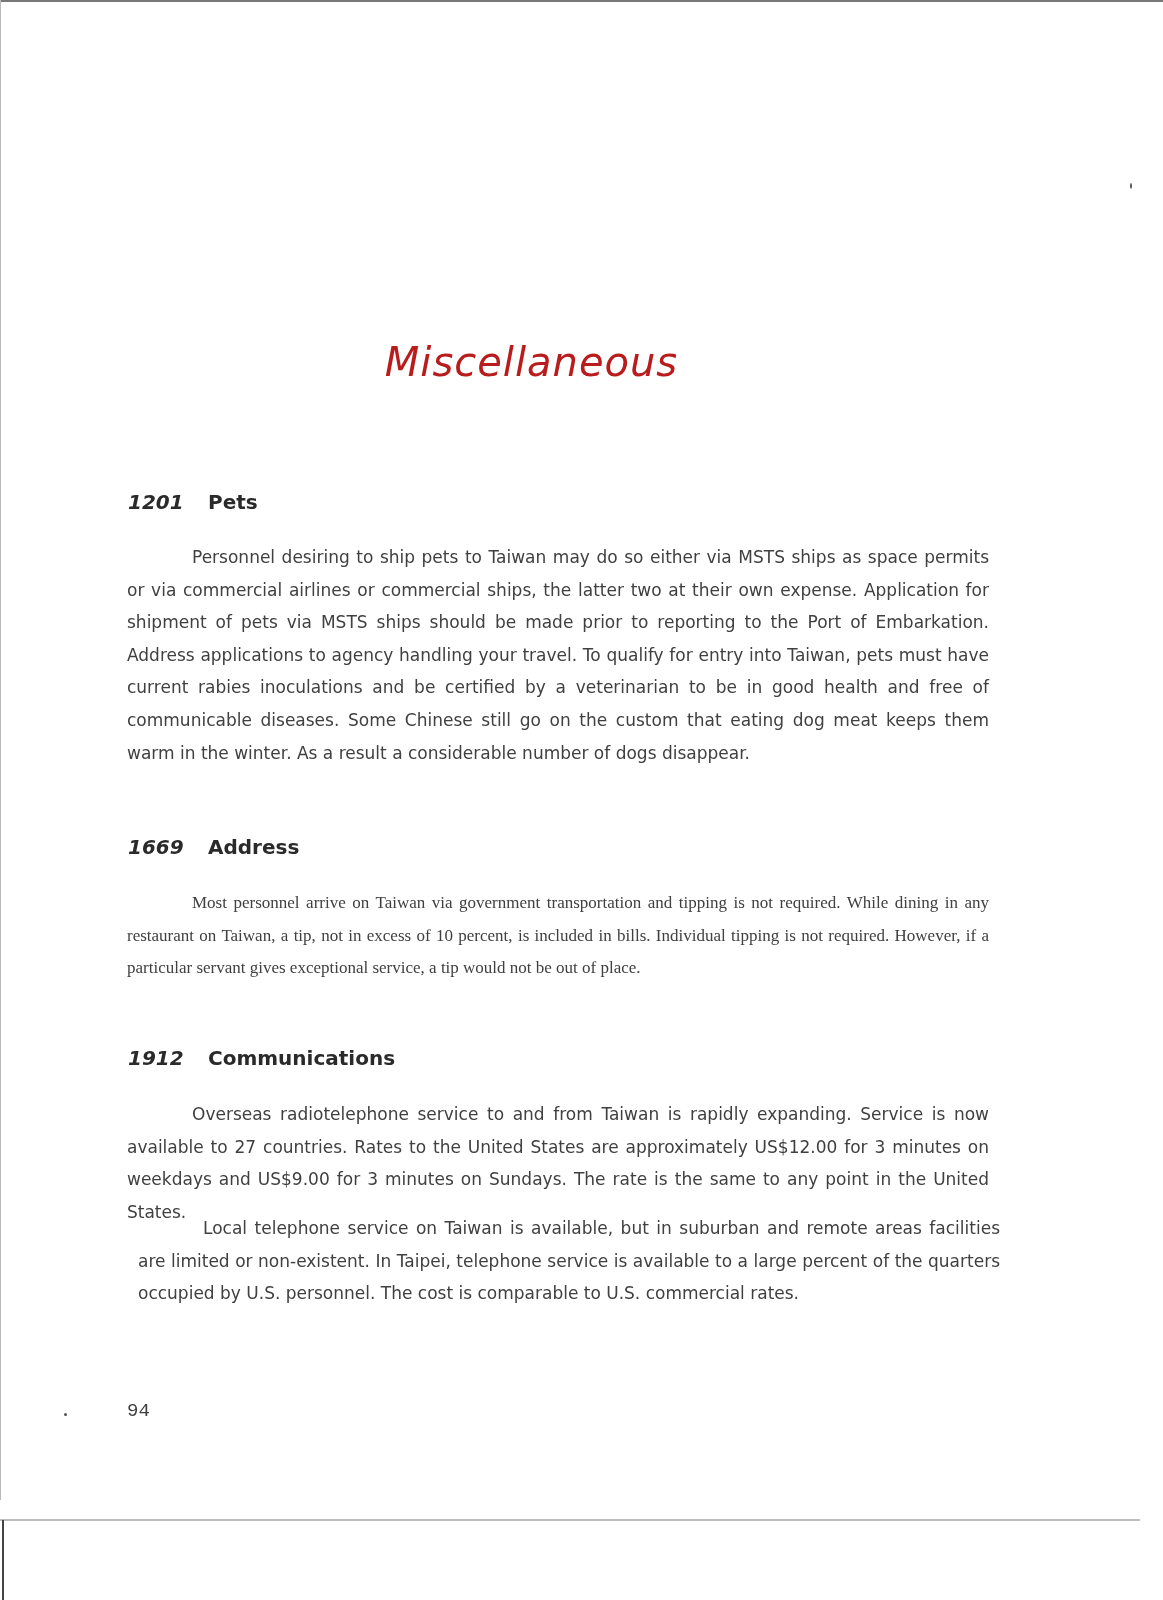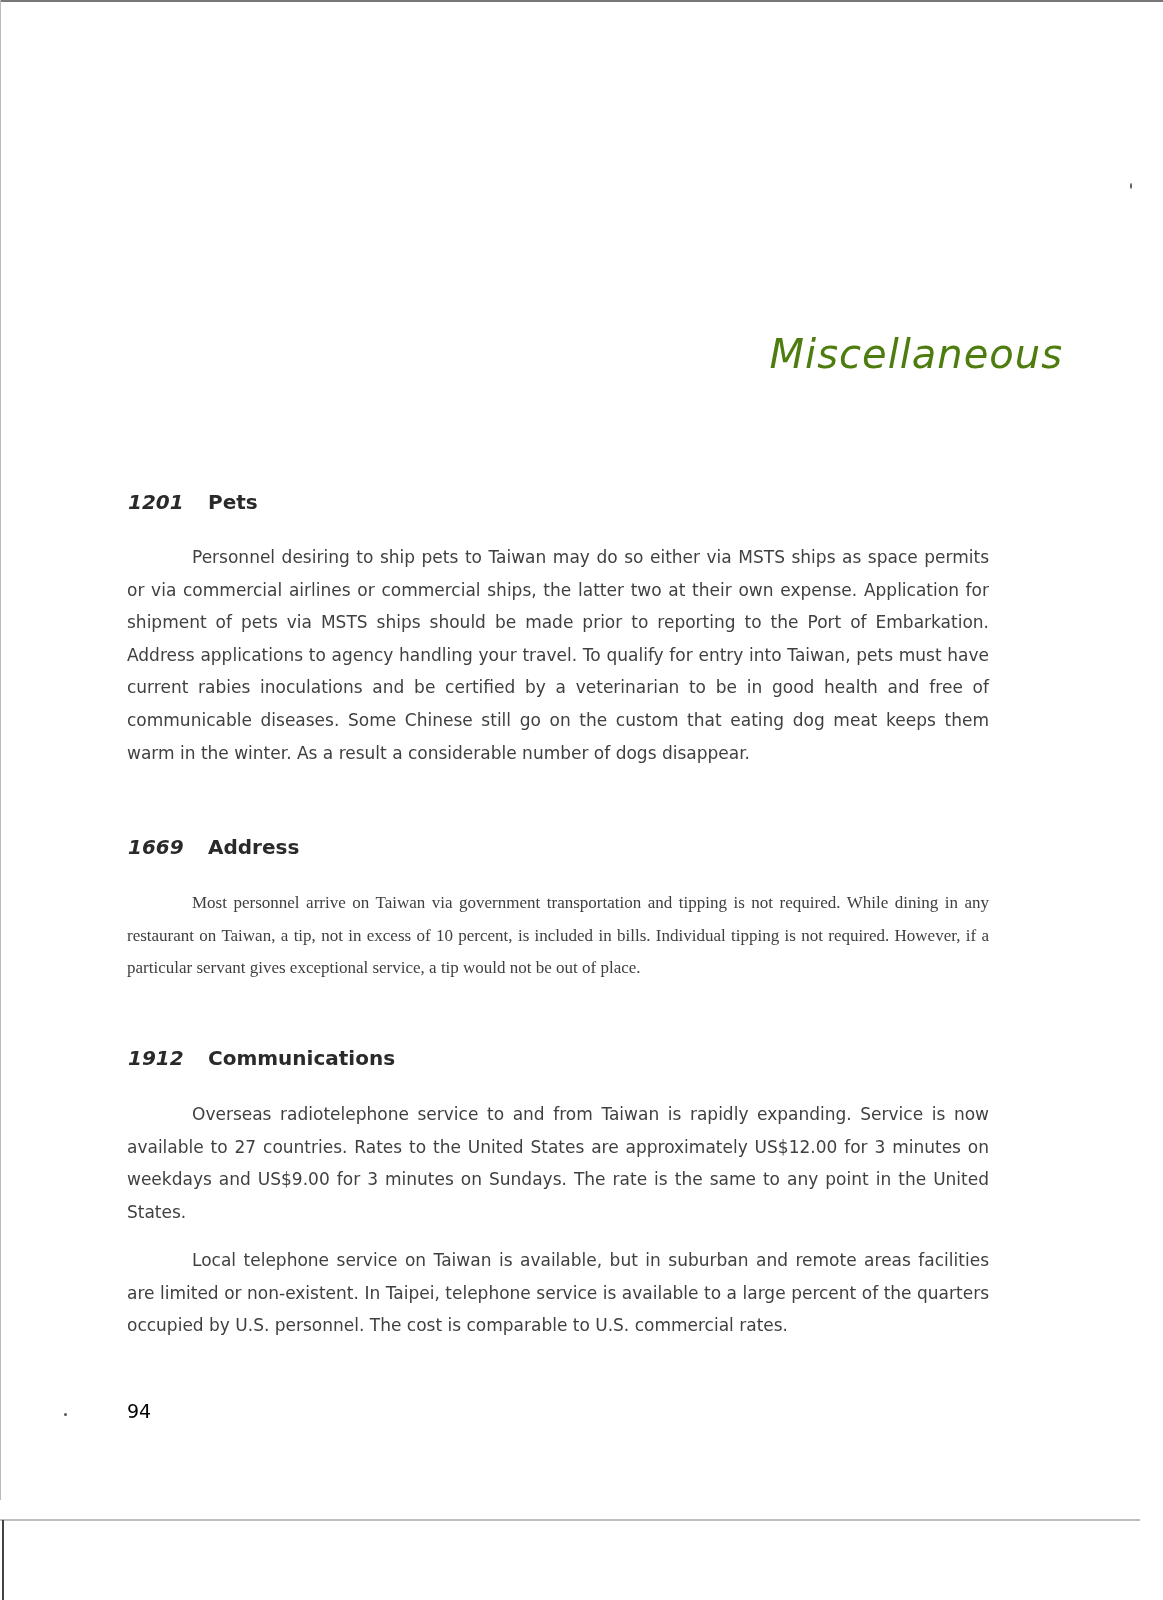--- a/index.html
+++ b/index.html
@@ -5,30 +5,30 @@
   html, body { margin: 0; padding: 0; }
   body {
     width: 1163px; height: 1600px; background: #ffffff; position: relative; overflow: hidden;
     font-family: "DejaVu Sans", sans-serif; color: #2a2a2a;
   }
   .top-edge { position: absolute; left: 0; top: 0; width: 1163px; height: 2px; background: #777; }
   .left-edge { position: absolute; left: 0; top: 0; width: 1px; height: 1500px; background: #bbb; }
   .page-fold { position: absolute; left: 0; top: 1519px; width: 1140px; height: 2px; background: #bdbdbd; }
   .page-fold-left { position: absolute; left: 2px; top: 1520px; width: 2px; height: 80px; background: #444; }
   .title {
-    position: absolute; top: 304px; left: 0; width: 1063px; text-align: right;
-    font-size: 40px; font-style: italic; font-weight: normal; color: #4d7c0f; letter-spacing: 1px;
+    position: absolute; top: 312px; left: 0; width: 1063px; text-align: center;
+    font-size: 40px; font-style: italic; font-weight: normal; color: #b91c1c; letter-spacing: 1px;
   }
   .section-head { position: absolute; left: 128px; font-size: 20px; font-weight: bold; color: #2a2a2a; }
   .section-head .num { display: inline-block; width: 80px; font-style: italic; }
   .para {
     position: absolute; left: 127px; width: 862px; font-size: 17px; line-height: 32.6px;
     text-align: justify; text-indent: 65px; color: #404040; margin: 0;
   }
-  .page-number { position: absolute; left: 127px; top: 1400px; font-size: 19px; color: #000000; }
+  .page-number { position: absolute; left: 127px; top: 1400px; font-size: 19px; color: #404040; font-family: Liberation Mono, monospace; }
   .dot { position: absolute; width: 3px; height: 3px; background: #555; border-radius: 50%; }
 </style>
 </head>
 <body>
 
 <div class="top-edge"></div>
 <div class="left-edge"></div>
 
 <h1 class="title">Miscellaneous</h1>
 
@@ -39,21 +39,21 @@
 
 <div class="section-head" style="top:835px;">
   <span class="num">1669</span><span>Address</span>
 </div>
 <p class="para" style="top:887px;font-family:Liberation Serif, serif;">Most personnel arrive on Taiwan via government transportation and tipping is not required. While dining in any restaurant on Taiwan, a tip, not in excess of 10 percent, is included in bills. Individual tipping is not required. However, if a particular servant gives exceptional service, a tip would not be out of place.</p>
 
 <div class="section-head" style="top:1046px;">
   <span class="num">1912</span><span>Communications</span>
 </div>
 <p class="para" style="top:1098px;">Overseas radiotelephone service to and from Taiwan is rapidly expanding. Service is now available to 27 countries. Rates to the United States are approximately US$12.00 for 3 minutes on weekdays and US$9.00 for 3 minutes on Sundays. The rate is the same to any point in the United States.</p>
-<p class="para" style="top:1244px;">Local telephone service on Taiwan is available, but in suburban and remote areas facilities are limited or non-existent. In Taipei, telephone service is available to a large percent of the quarters occupied by U.S. personnel. The cost is comparable to U.S. commercial rates.</p>
+<p class="para" style="top:1212px;margin-left:11px;">Local telephone service on Taiwan is available, but in suburban and remote areas facilities are limited or non-existent. In Taipei, telephone service is available to a large percent of the quarters occupied by U.S. personnel. The cost is comparable to U.S. commercial rates.</p>
 
 <div class="page-number">94</div>
 
 <div class="dot" style="left:64px; top:1413px;"></div>
 <div class="dot" style="left:1130px; top:183px; width:2px; height:6px;"></div>
 
 <div class="page-fold"></div>
 <div class="page-fold-left"></div>
 
 </body></html>

